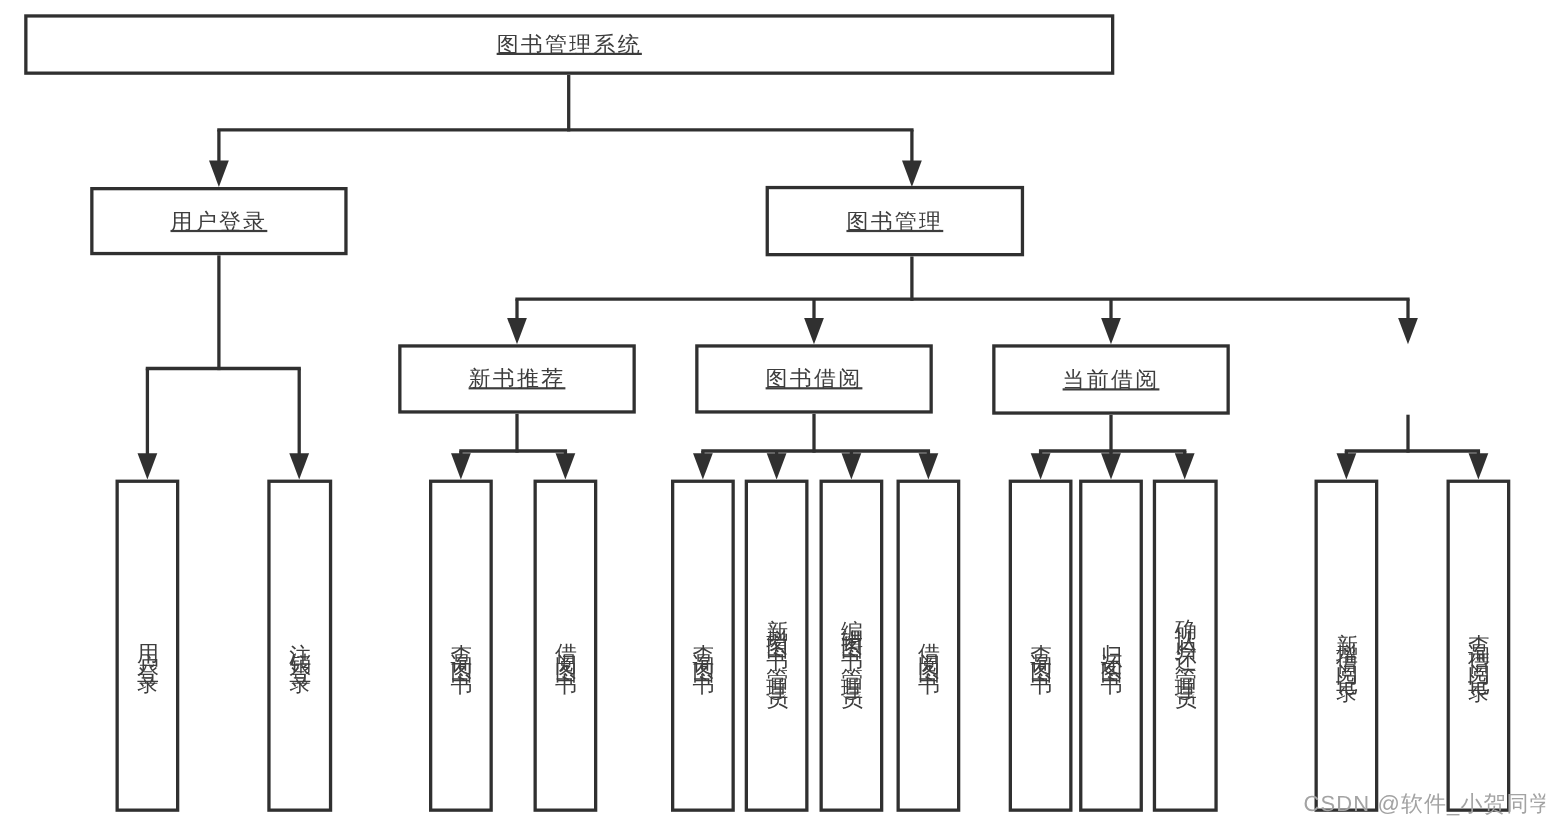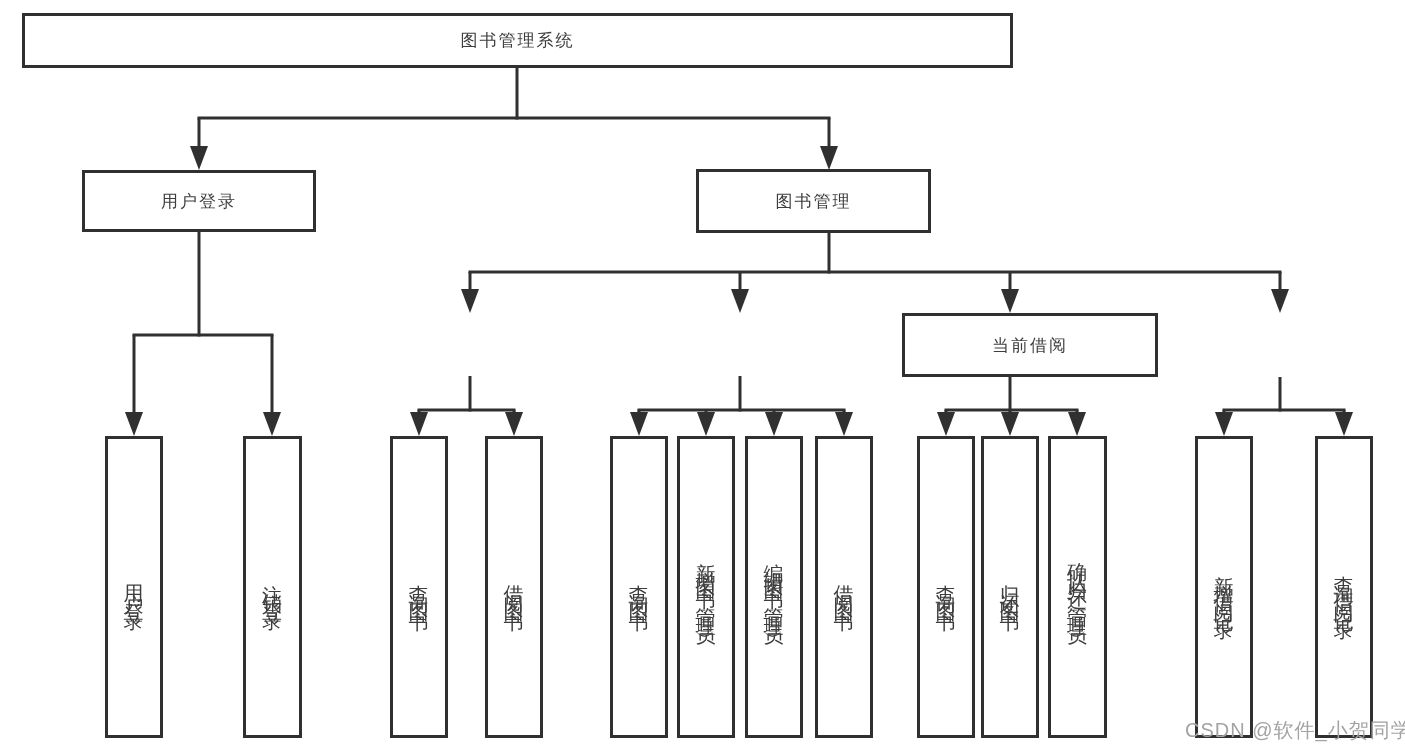--- a/index.html
+++ b/index.html
@@ -8,21 +8,21 @@
     font-family:"Liberation Sans", sans-serif; overflow:hidden;
   }
   svg.edges { position:absolute; left:0; top:0; z-index:1; }
   .box {
     position:absolute; background:#fff;
     border:3px solid var(--line,#303030);
     box-sizing:border-box; z-index:2;
     display:flex; align-items:center; justify-content:center;
     color:var(--text,#3d3d3d); text-align:center;
   }
-  .h { font-size:17px; letter-spacing:2px; white-space:nowrap; }
+  .h { font-size:20px; letter-spacing:2px; white-space:nowrap;text-decoration:underline; }
   .v {
     writing-mode:vertical-rl; text-orientation:mixed;
     font-size:20px; letter-spacing:9px; line-height:1;
   }
   .watermark {
     position:absolute; z-index:3; color:var(--wm,#a3a3a3);
     font-size:20px; letter-spacing:1px; white-space:nowrap;
   }
 </style>
 </head>
@@ -83,21 +83,23 @@
       <polygon points="1215,412 1233,412 1224,436" fill="#303030"></polygon>
       <line x1="1344" y1="410" x2="1344" y2="416" stroke="#303030" stroke-width="3"></line>
       <polygon points="1335,412 1353,412 1344,436" fill="#303030"></polygon>
     </svg>
 
   <div class="box h" style="left:22px;top:13px;width:991px;height:55px">图书管理系统</div>
 
   <div class="box h" style="left:82px;top:170px;width:234px;height:62px">用户登录</div>
   <div class="box h" style="left:696px;top:169px;width:235px;height:64px">图书管理</div>
 
-  <div class="box h" style="left:902px;top:313px;width:256px;height:64px">当前借阅</div>
+  <div class="box h" style="left:362px;top:313px;width:216px;height:63px">新书推荐</div>
+  <div class="box h" style="left:632px;top:313px;width:216px;height:63px">图书借阅</div>
+  <div class="box h" style="left:902px;top:313px;width:216px;height:64px">当前借阅</div>
 
   <div class="box v" style="left:105px;top:436px;width:58px;height:302px">用户登录</div>
   <div class="box v" style="left:243px;top:436px;width:59px;height:302px">注销登录</div>
 
   <div class="box v" style="left:390px;top:436px;width:58px;height:302px">查询图书</div>
   <div class="box v" style="left:485px;top:436px;width:58px;height:302px">借阅图书</div>
 
   <div class="box v" style="left:610px;top:436px;width:58px;height:302px">查询图书</div>
   <div class="box v" style="left:677px;top:436px;width:58px;height:302px">新增图书（管理员）</div>
   <div class="box v" style="left:745px;top:436px;width:58px;height:302px">编辑图书（管理员）</div>

